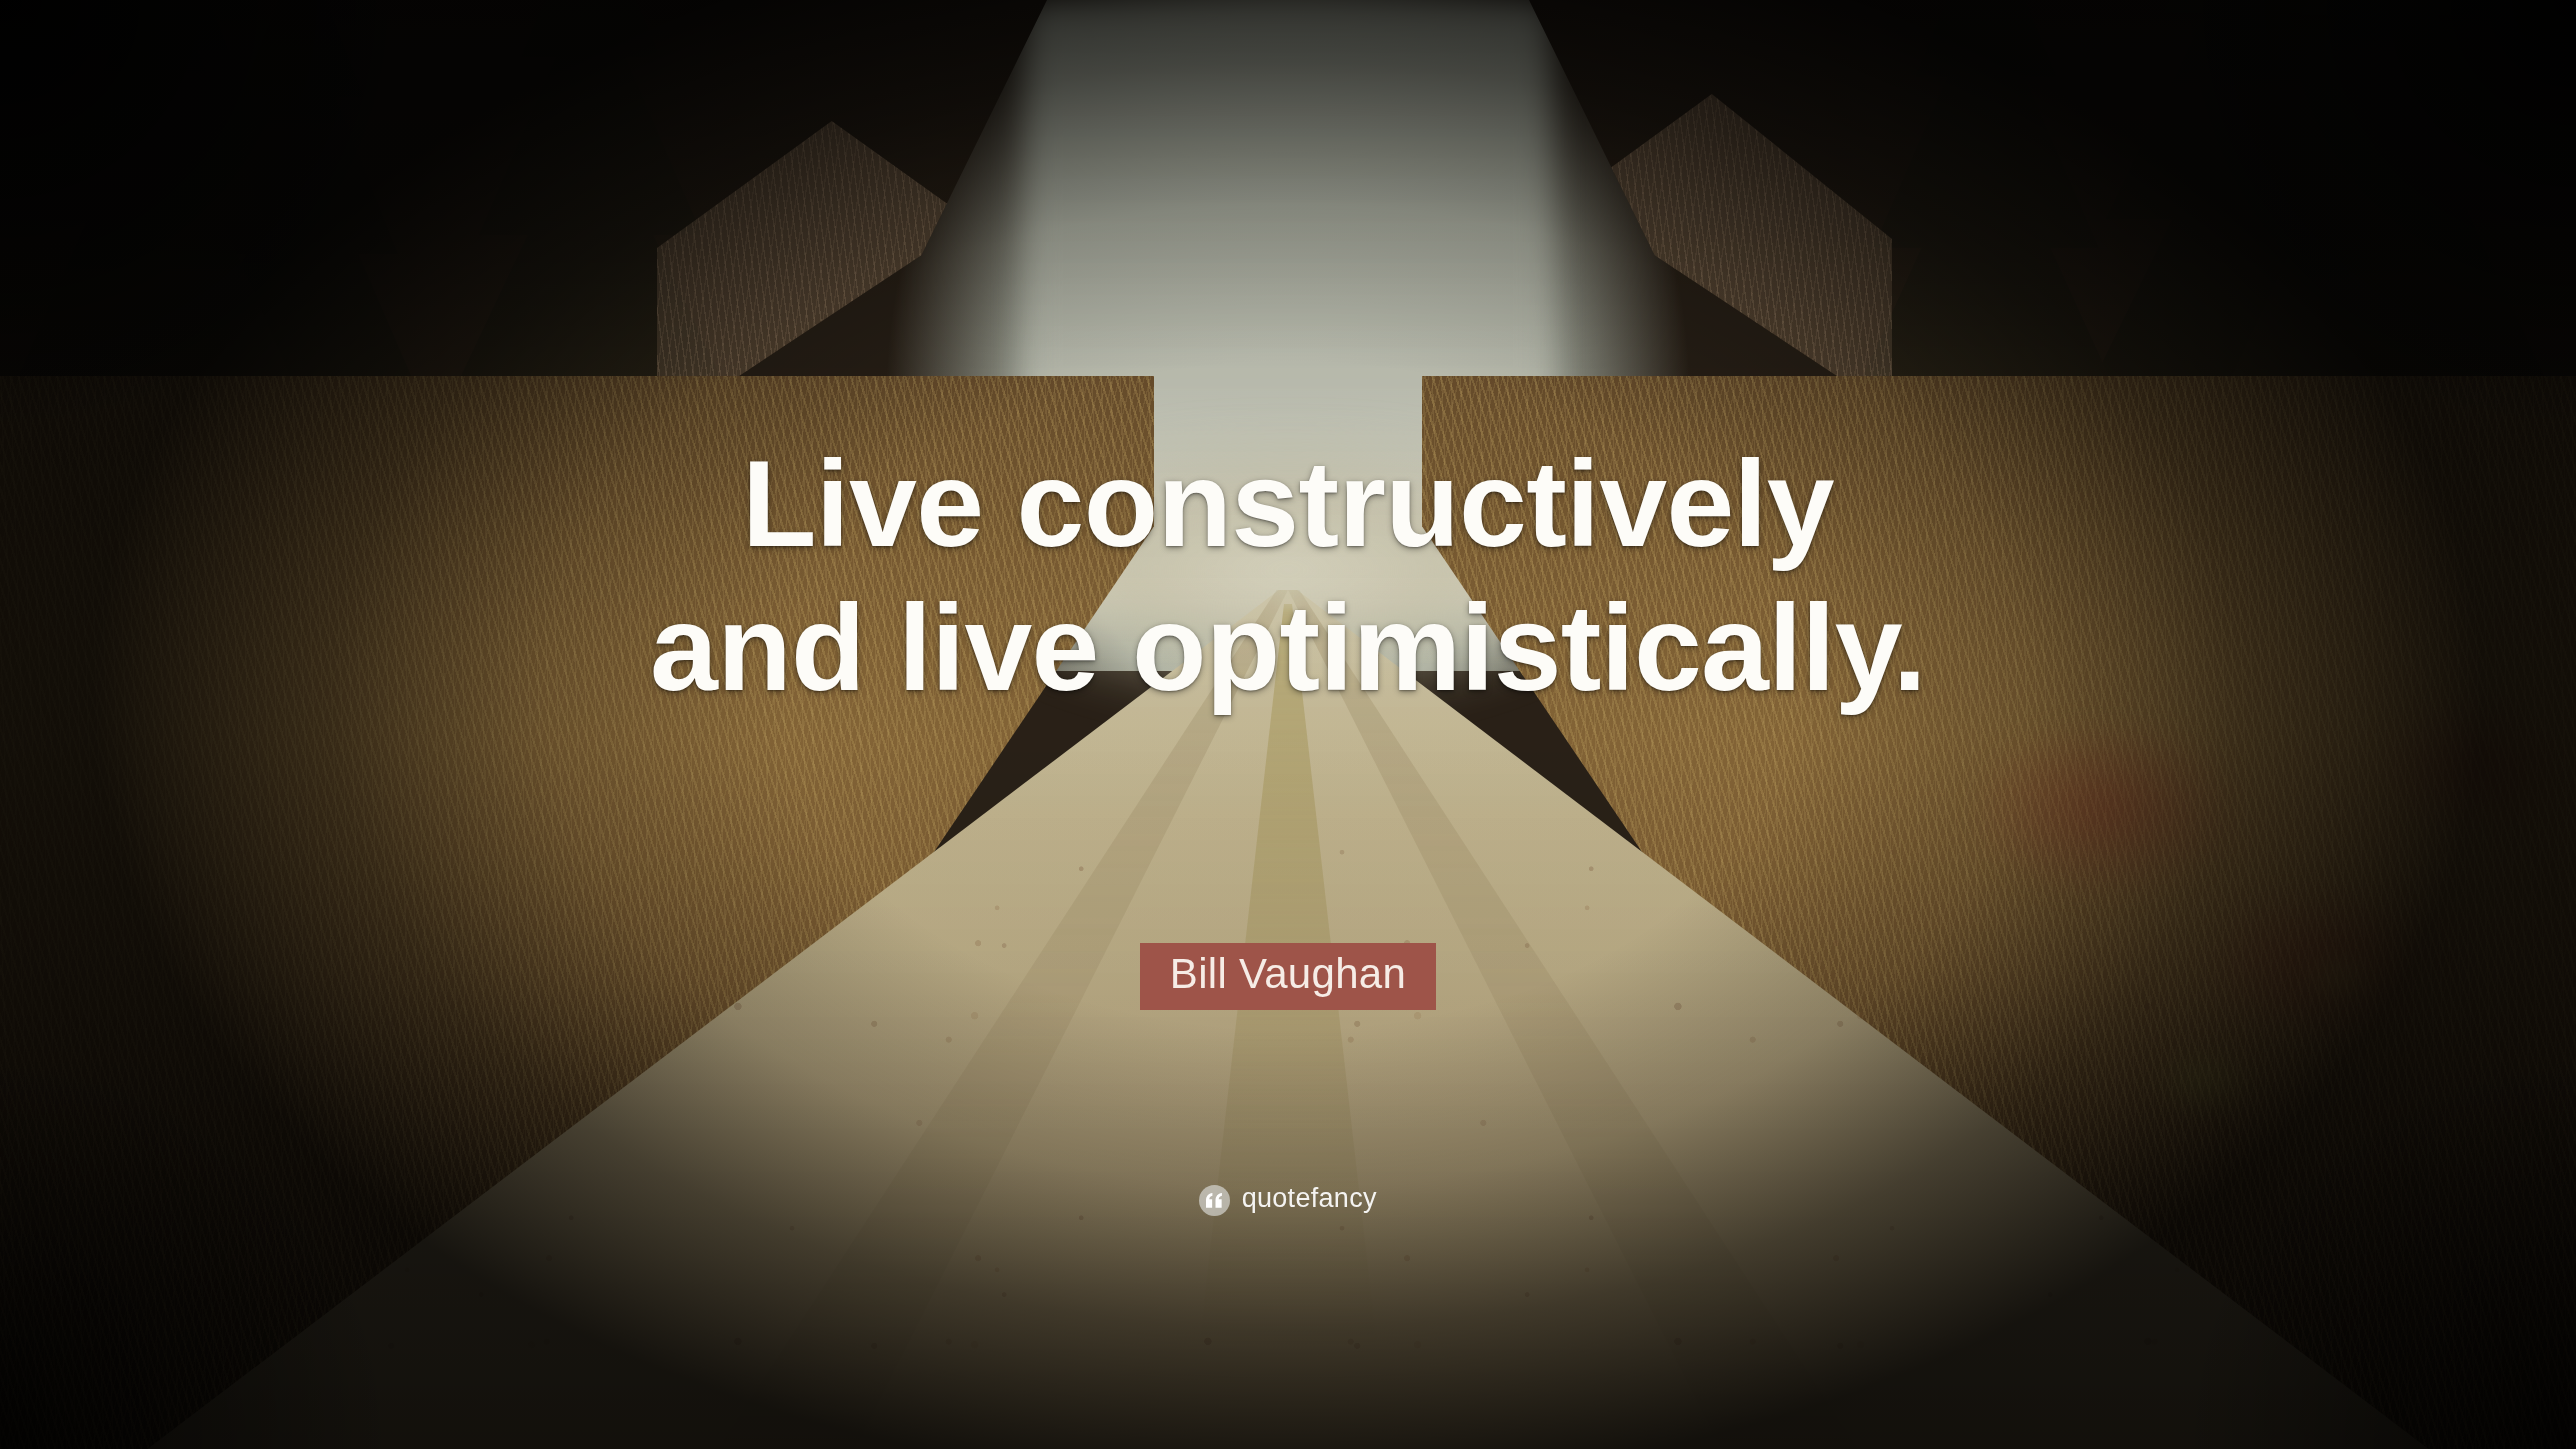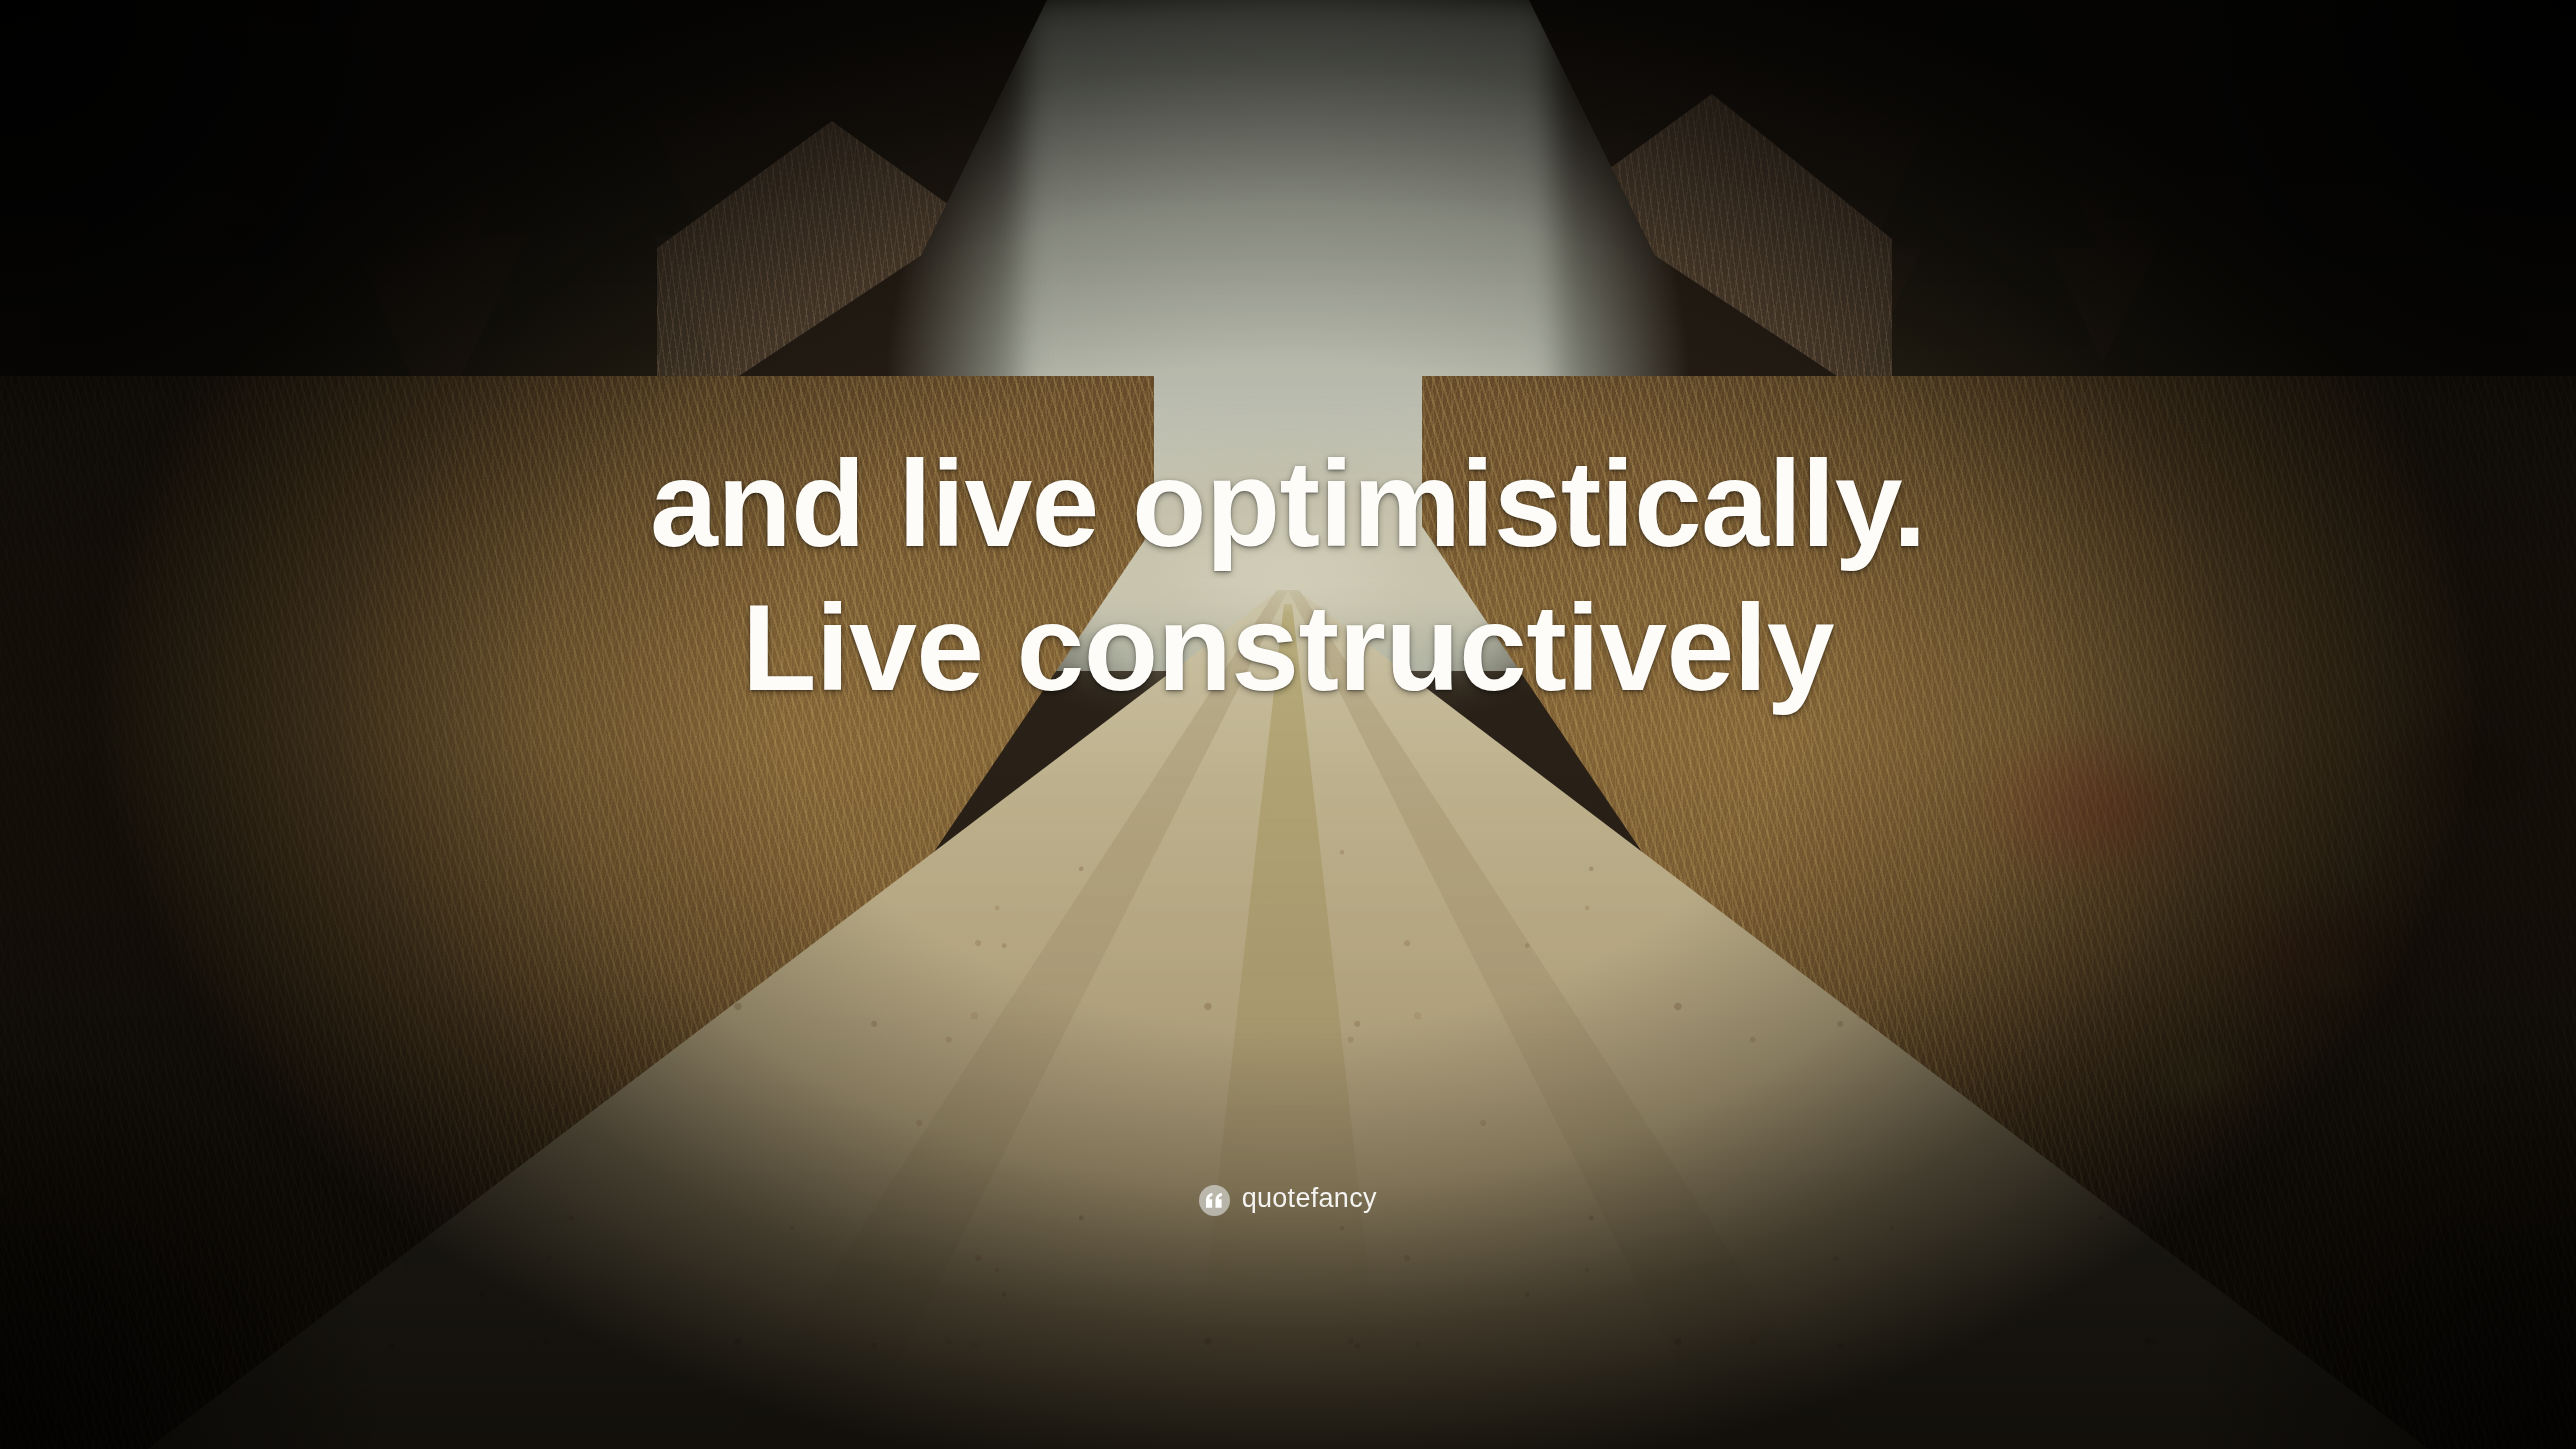--- a/index.html
+++ b/index.html
@@ -325,24 +325,27 @@
     <div class="road-wheel-r"></div>
     <div class="road-centre"></div>
     <div class="road-speckle"></div>
 
     <div class="warm-grade"></div>
     <div class="vignette"></div>
     <div class="corner-dark"></div>
   </div>
 
   <div class="quote-block">
+    <span class="quote-line">Live constructively</span>
     <span class="quote-line">and live optimistically.</span>
-    <span class="quote-line">Live constructively</span>
   </div>
 
+  <div class="author-wrap">
+    <span class="author-badge">Bill Vaughan</span>
+  </div>
 
   <div class="watermark">
     <span class="wm-badge">
       <svg width="17.4" height="14.8" viewBox="0 0 26 22" aria-hidden="true">
         <path d="M0 22V11.2C0 4.9 3.6.7 9.6 0v3.9C6.6 4.7 4.9 6.6 4.9 9.3h4.3V22H0z" fill="#ffffff"></path>
         <path d="M14.2 22V11.2C14.2 4.9 17.8.7 23.8 0v3.9c-3 .8-4.7 2.7-4.7 5.4h4.3V22h-9.2z" fill="#ffffff"></path>
       </svg>
     </span>
     <span class="wm-text">quotefancy</span>
   </div>

